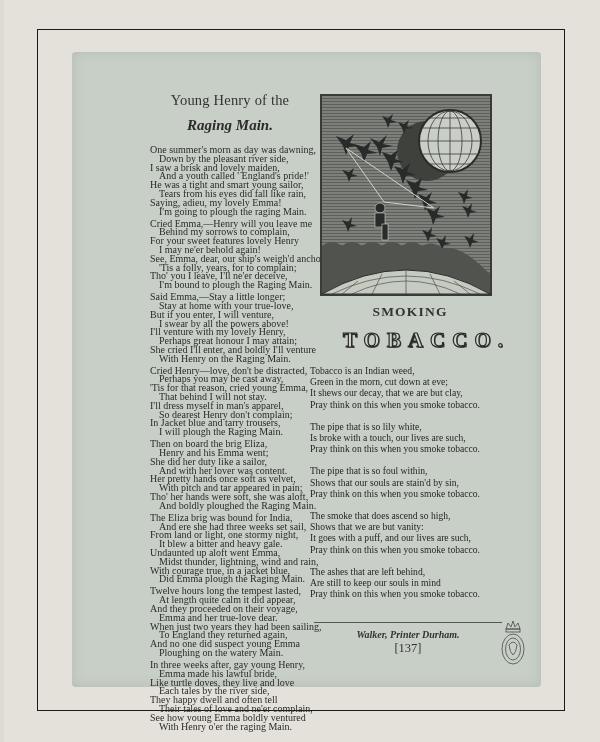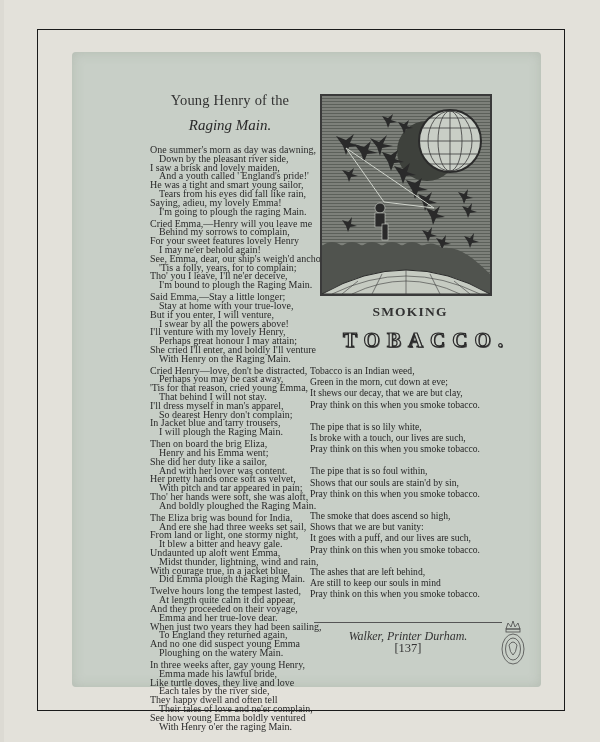--- a/index.html
+++ b/index.html
@@ -26,21 +26,21 @@
   }
   .left-col {
     position:absolute; left:78px; top:40px; width:160px;
     color:#2b2b2b;
   }
   .title1 {
     text-align:center; font-weight:normal; font-size:14.5px; letter-spacing:0.2px;
     color:#333;
   }
   .title2 {
-    text-align:center; font-weight:normal; font-style:italic; font-size:15px;
+    text-align:center; font-weight:bold; font-style:italic; font-size:15px;
     margin-top:8px; color:#2a2a2a;
   }
   .ballad { margin-top:12px; font-size:10px; line-height:8.8px; }
   .stanza { margin-bottom:3.2px; }
   .line { white-space:nowrap; }
   .line.ind { padding-left:9px; }
 
   .woodcut {
     position:absolute; left:248px; top:42px; width:168px; height:198px;
     border:2px solid #3a3a3a; background:#6e716b; overflow:hidden;
@@ -60,21 +60,21 @@
   }
   .poem { margin-top:12px; font-size:9.6px; line-height:11.2px; }
   .poem .stanza { margin-bottom:11px; }
 
   .imprint-rule {
     position:absolute; left:242px; top:570px; width:188px; height:0;
     border-top:1px solid #555;
   }
   .imprint {
     position:absolute; left:242px; top:577px; width:188px; text-align:center;
-    font-style:italic; font-weight:normal; font-size:12px; color:#333;
+    font-style:italic; font-weight:bold; font-size:10px; color:#333;
   }
   .pagenum {
     position:absolute; left:242px; top:589px; width:188px; text-align:center;
     font-size:12.5px; color:#333;
   }
   .stamp {
     position:absolute; left:426px; top:565px; width:30px; height:50px;
   }
 </style>
 </head>

